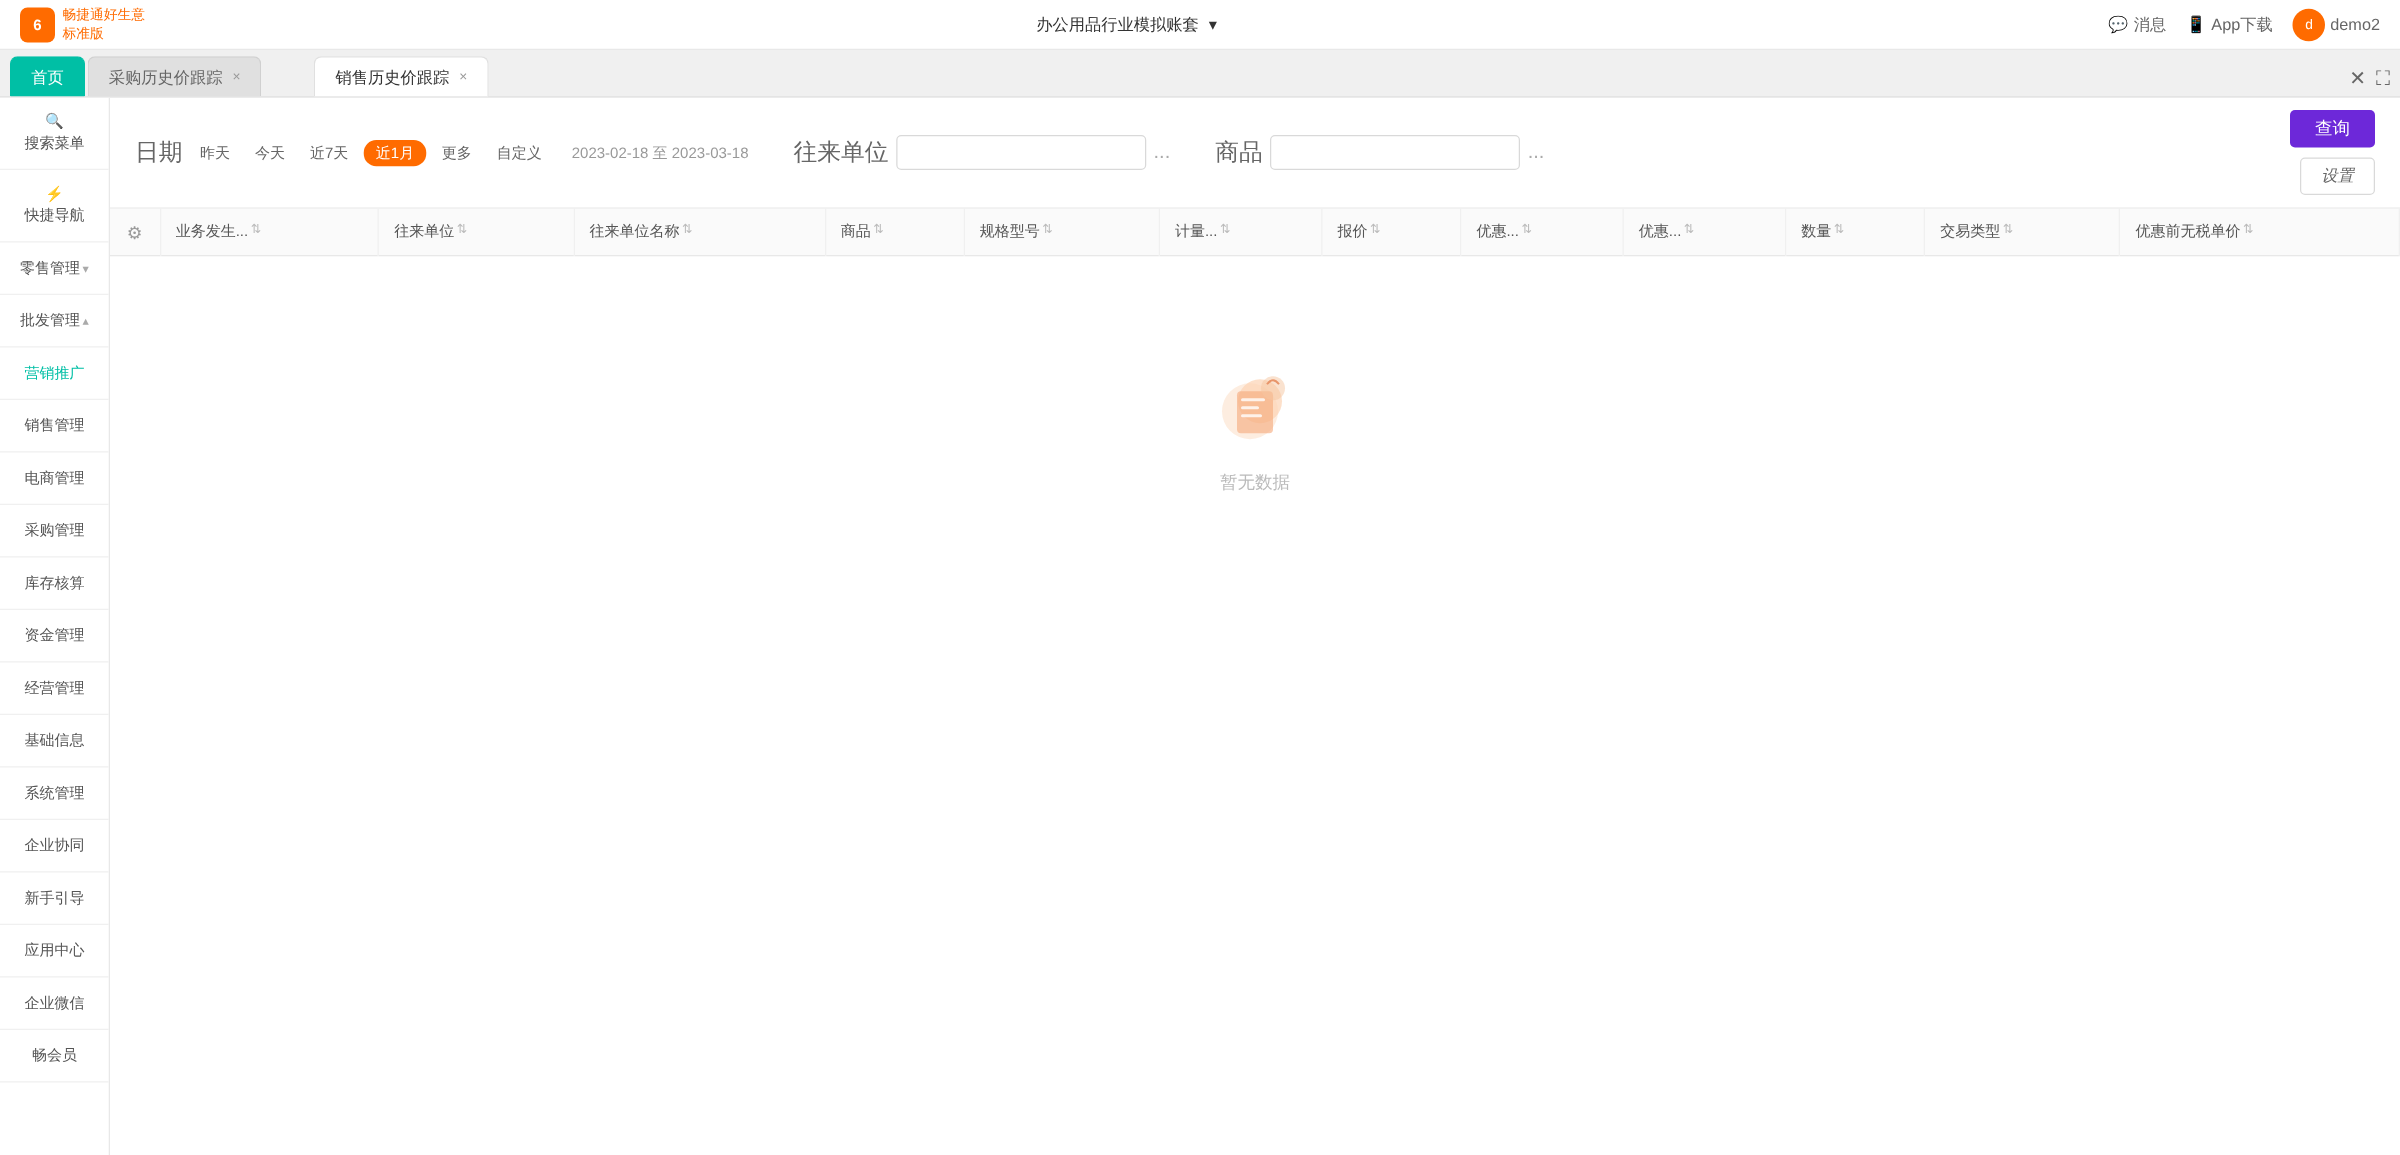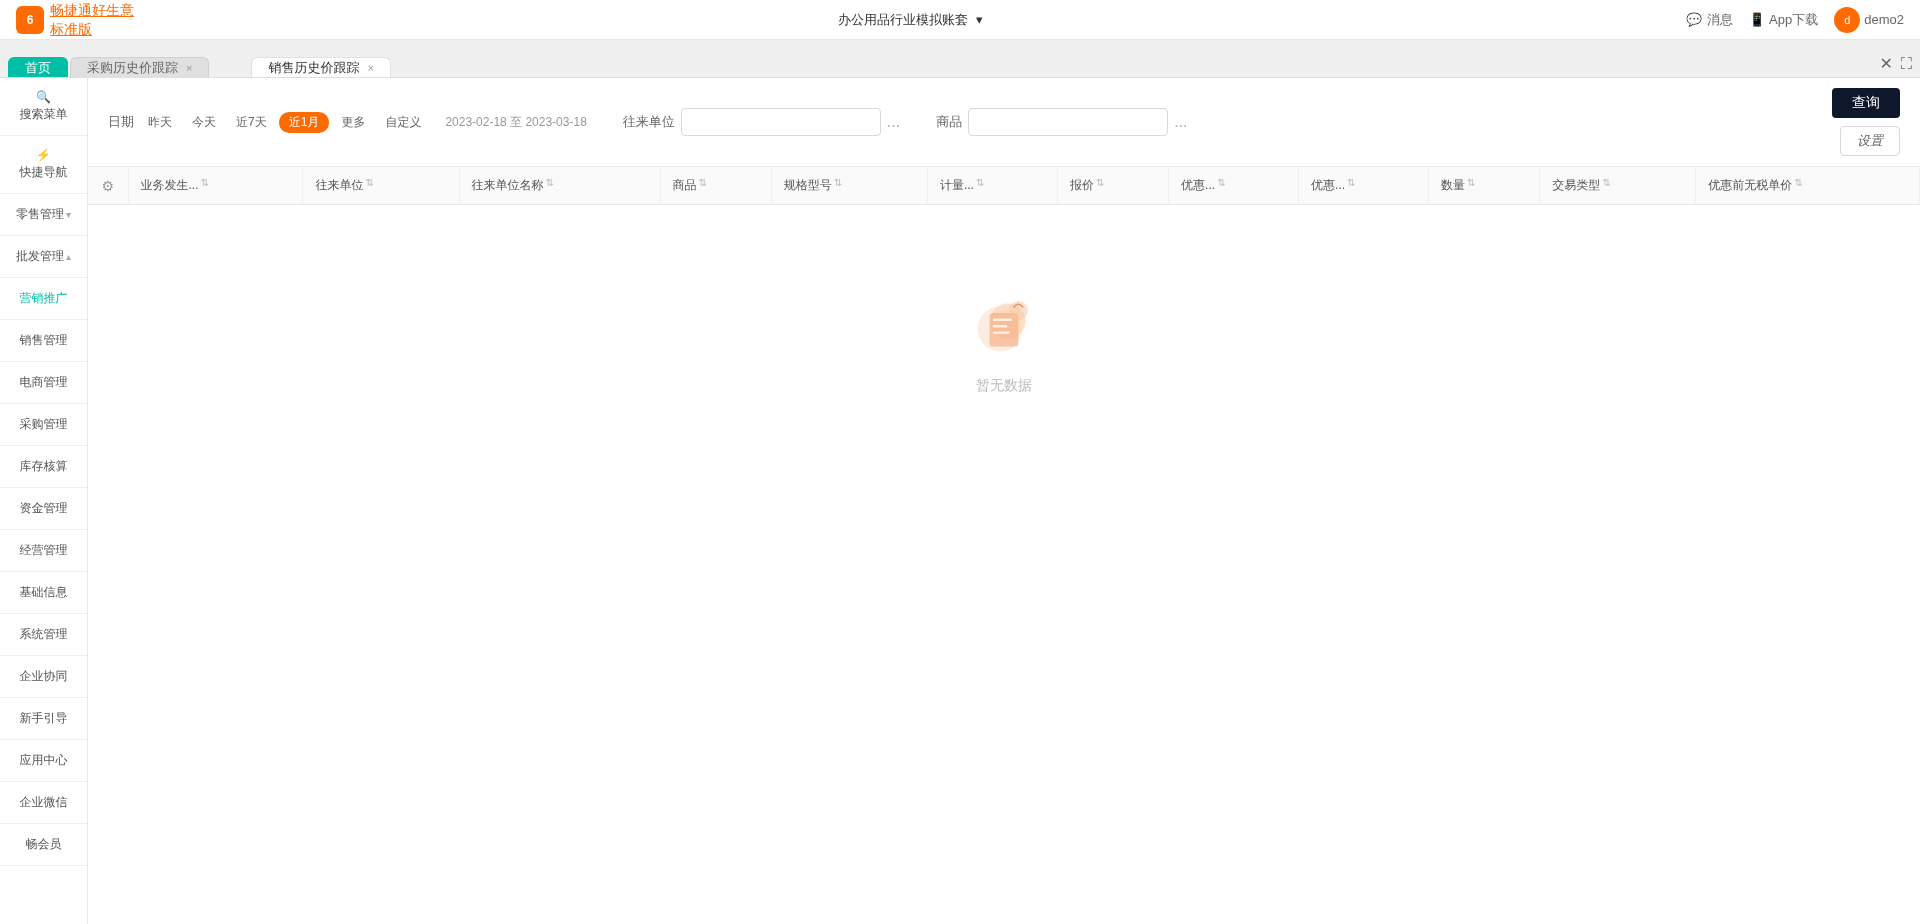--- a/index.html
+++ b/index.html
@@ -12,39 +12,39 @@
       display: flex;
       align-items: center;
       justify-content: space-between;
       padding: 0 16px;
       border-bottom: 1px solid #e8e8e8;
       flex-shrink: 0;
     }
     .top-bar-left { display: flex; align-items: center; gap: 8px; }
     .logo-area { display: flex; align-items: center; gap: 6px; }
     .logo-icon { width: 28px; height: 28px; background: #ff6b00; border-radius: 6px; display: flex; align-items: center; justify-content: center; color: #fff; font-size: 12px; font-weight: bold; }
-    .logo-text { font-size: 14px; color: #ff6b00; line-height: 1.3; text-decoration: underline; }
+    .logo-text { font-size: 11px; color: #ff6b00; line-height: 1.3; }
     .top-bar-center { display: flex; align-items: center; gap: 8px; justify-content: center; }
     .top-bar-right { display: flex; align-items: center; gap: 16px; color: #666; font-size: 13px; }
     .top-bar-right .icon-btn { display: flex; align-items: center; gap: 4px; cursor: pointer; }
     .avatar { width: 26px; height: 26px; border-radius: 50%; background: #ff6b00; display: flex; align-items: center; justify-content: center; color: #fff; font-size: 11px; }
 
     
     .tab-bar {
       height: 38px;
       background: #f0f0f0;
       display: flex;
       align-items: flex-end;
       padding: 0 8px;
       gap: 2px;
       border-bottom: 1px solid #e0e0e0;
       flex-shrink: 0;
     }
     .tab {
-      height: 20px;
+      height: 32px;
       padding: 0 16px;
       background: #e0e0e0;
       border-radius: 6px 6px 0 0;
       display: flex;
       align-items: center;
       gap: 8px;
       cursor: pointer;
       font-size: 13px;
       color: #666;
       border: 1px solid #d0d0d0;
@@ -115,32 +115,32 @@
 
     
     .filter-area {
       background: #fff;
       padding: 10px 20px 10px;
       border-bottom: 1px solid #e8e8e8;
       flex-shrink: 0;
     }
     .filter-row { display: flex; align-items: center; gap: 16px; flex-wrap: wrap; }
     .filter-group { display: flex; align-items: center; gap: 6px; }
-    .filter-label { color: #666; font-size: 13px; white-space: nowrap; }
+    .filter-label { color: #666; font-size: 19px; white-space: nowrap; }
     .date-btns { display: flex; align-items: center; gap: 4px; }
     .date-btn { padding: 2px 8px; font-size: 12px; color: #666; cursor: pointer; border-radius: 3px; }
     .date-btn.active { background: #ff6b00; color: #fff; border-radius: 10px; padding: 2px 10px; }
     .date-range { color: #999; font-size: 12px; }
     .filter-input {
       width: 200px; height: 28px; border: 1px solid #d9d9d9; border-radius: 4px;
       padding: 0 8px; font-size: 13px; color: #333; background: #fff; outline: none;
     }
     .filter-dots { color: #aaa; font-size: 16px; cursor: pointer; }
     .query-btn {
-      background: #0f172a; color: #fff; border: none; padding: 6px 20px;
+      background: #6d28d9; color: #fff; border: none; padding: 6px 20px;
       border-radius: 4px; font-size: 14px; cursor: pointer; margin-left: auto;
     }
     .setting-btn {
       background: #fff; color: #666; border: 1px solid #d9d9d9; padding: 5px 16px;
       border-radius: 4px; font-size: 13px; cursor: pointer; margin-left: auto; margin-top: 4px; display: block; font-style: italic;
     }
     .filter-right { display: flex; flex-direction: column; align-items: flex-end; gap: 4px; margin-left: auto; }
 
     
     .table-area { flex: 1; background: #fff; overflow: auto; margin: 0; }

